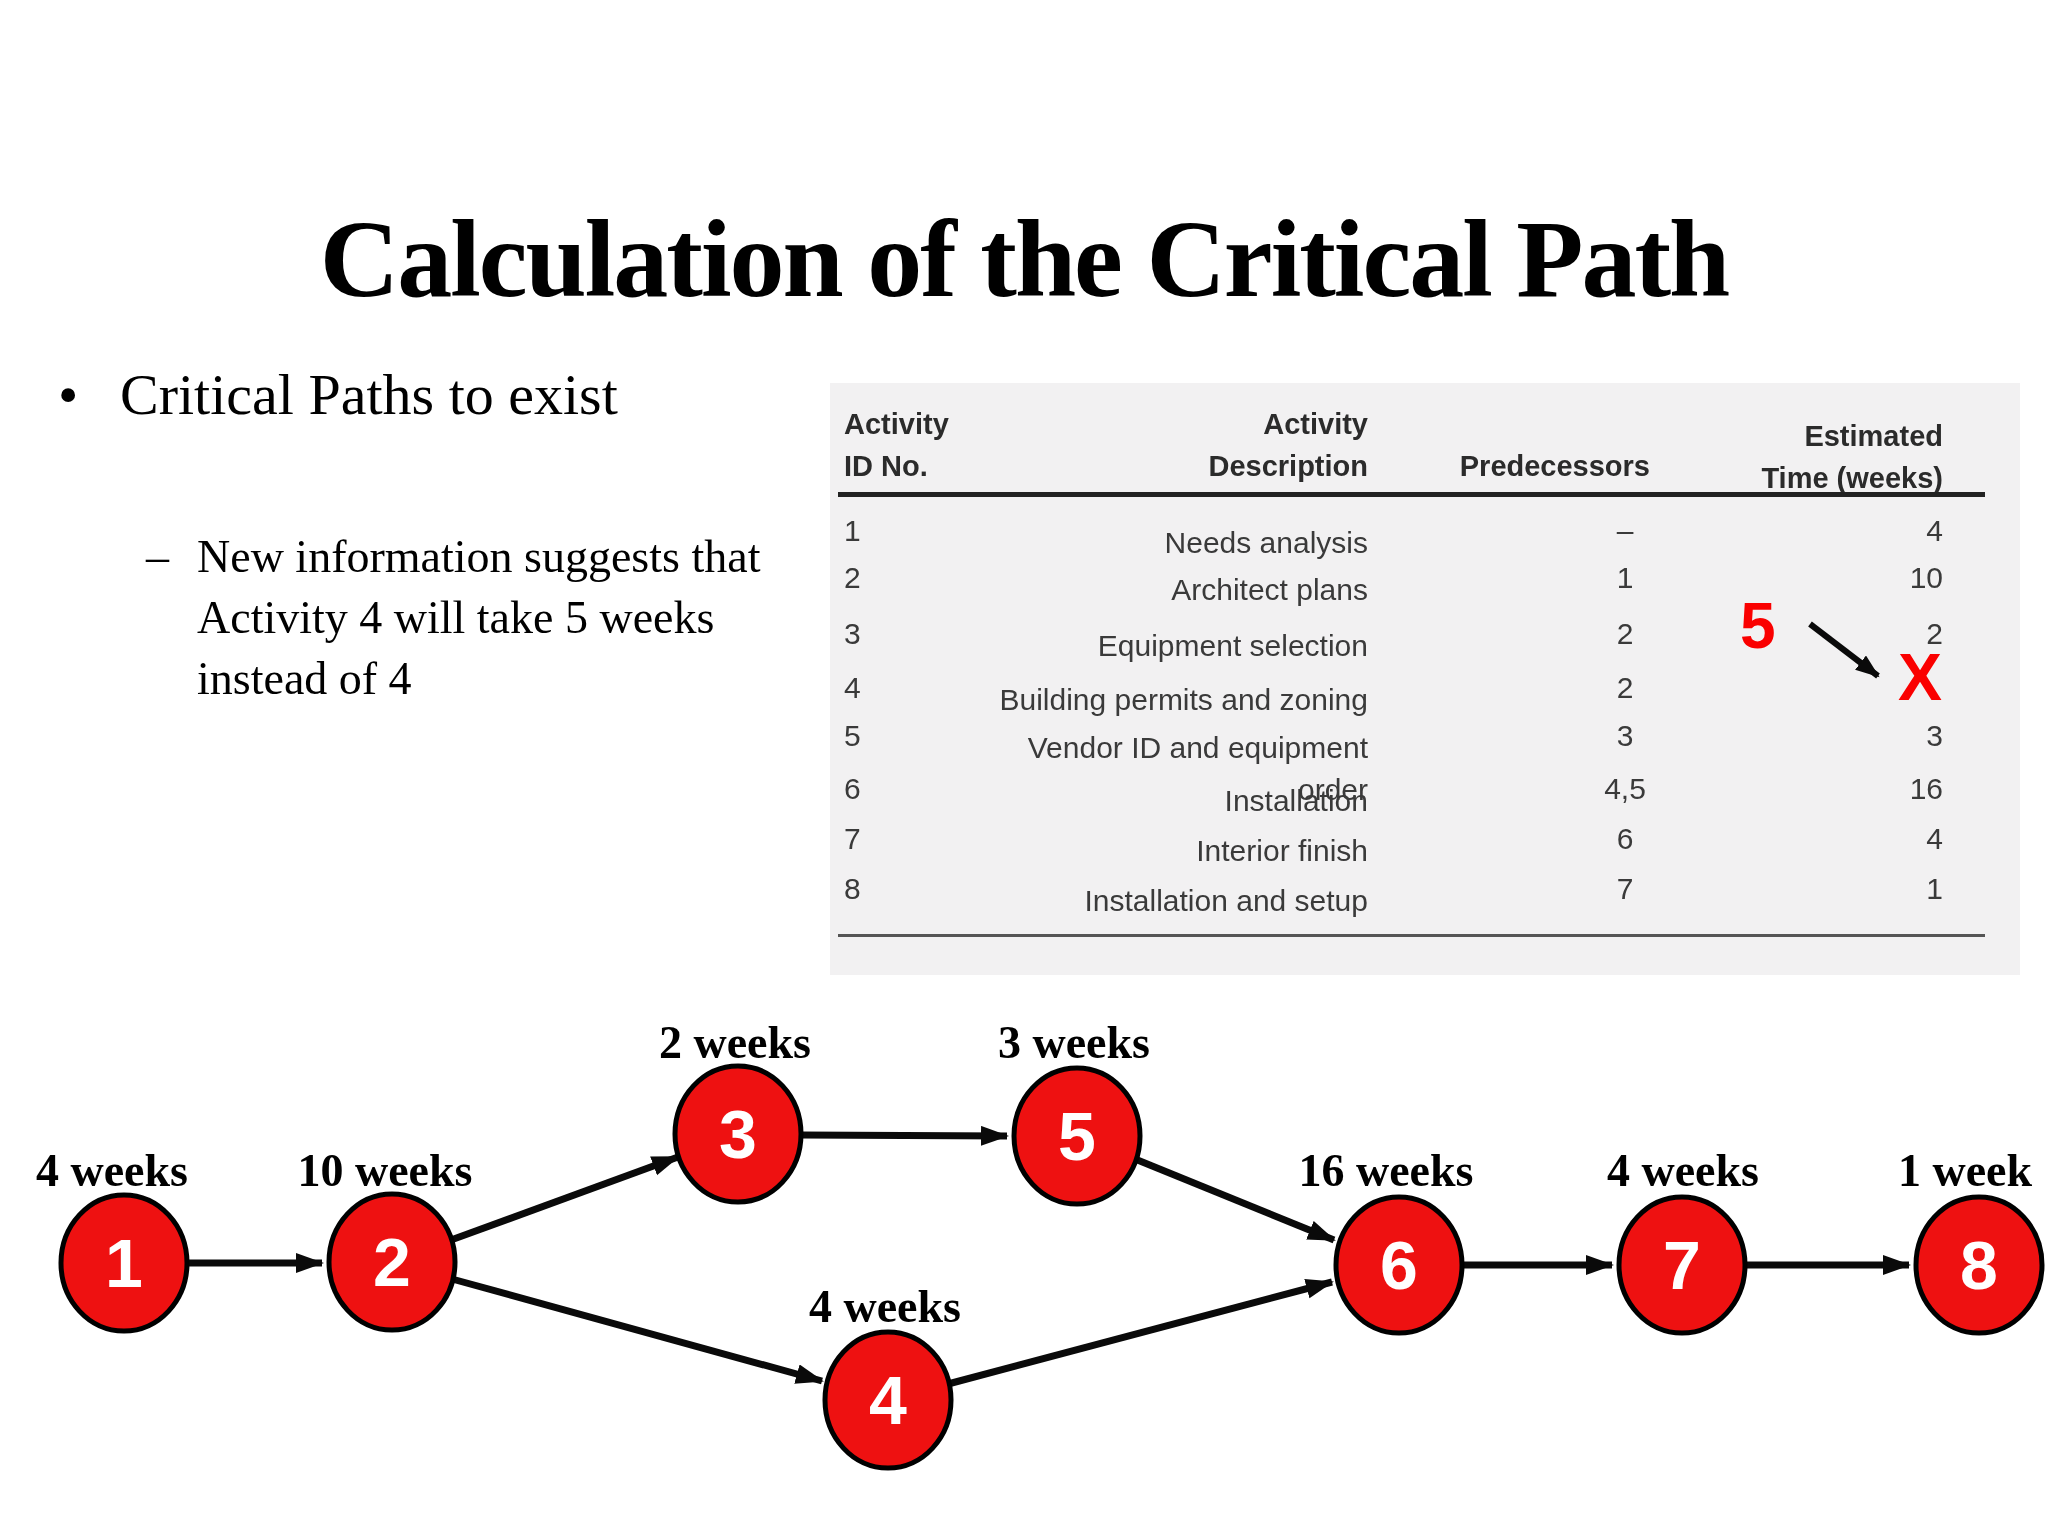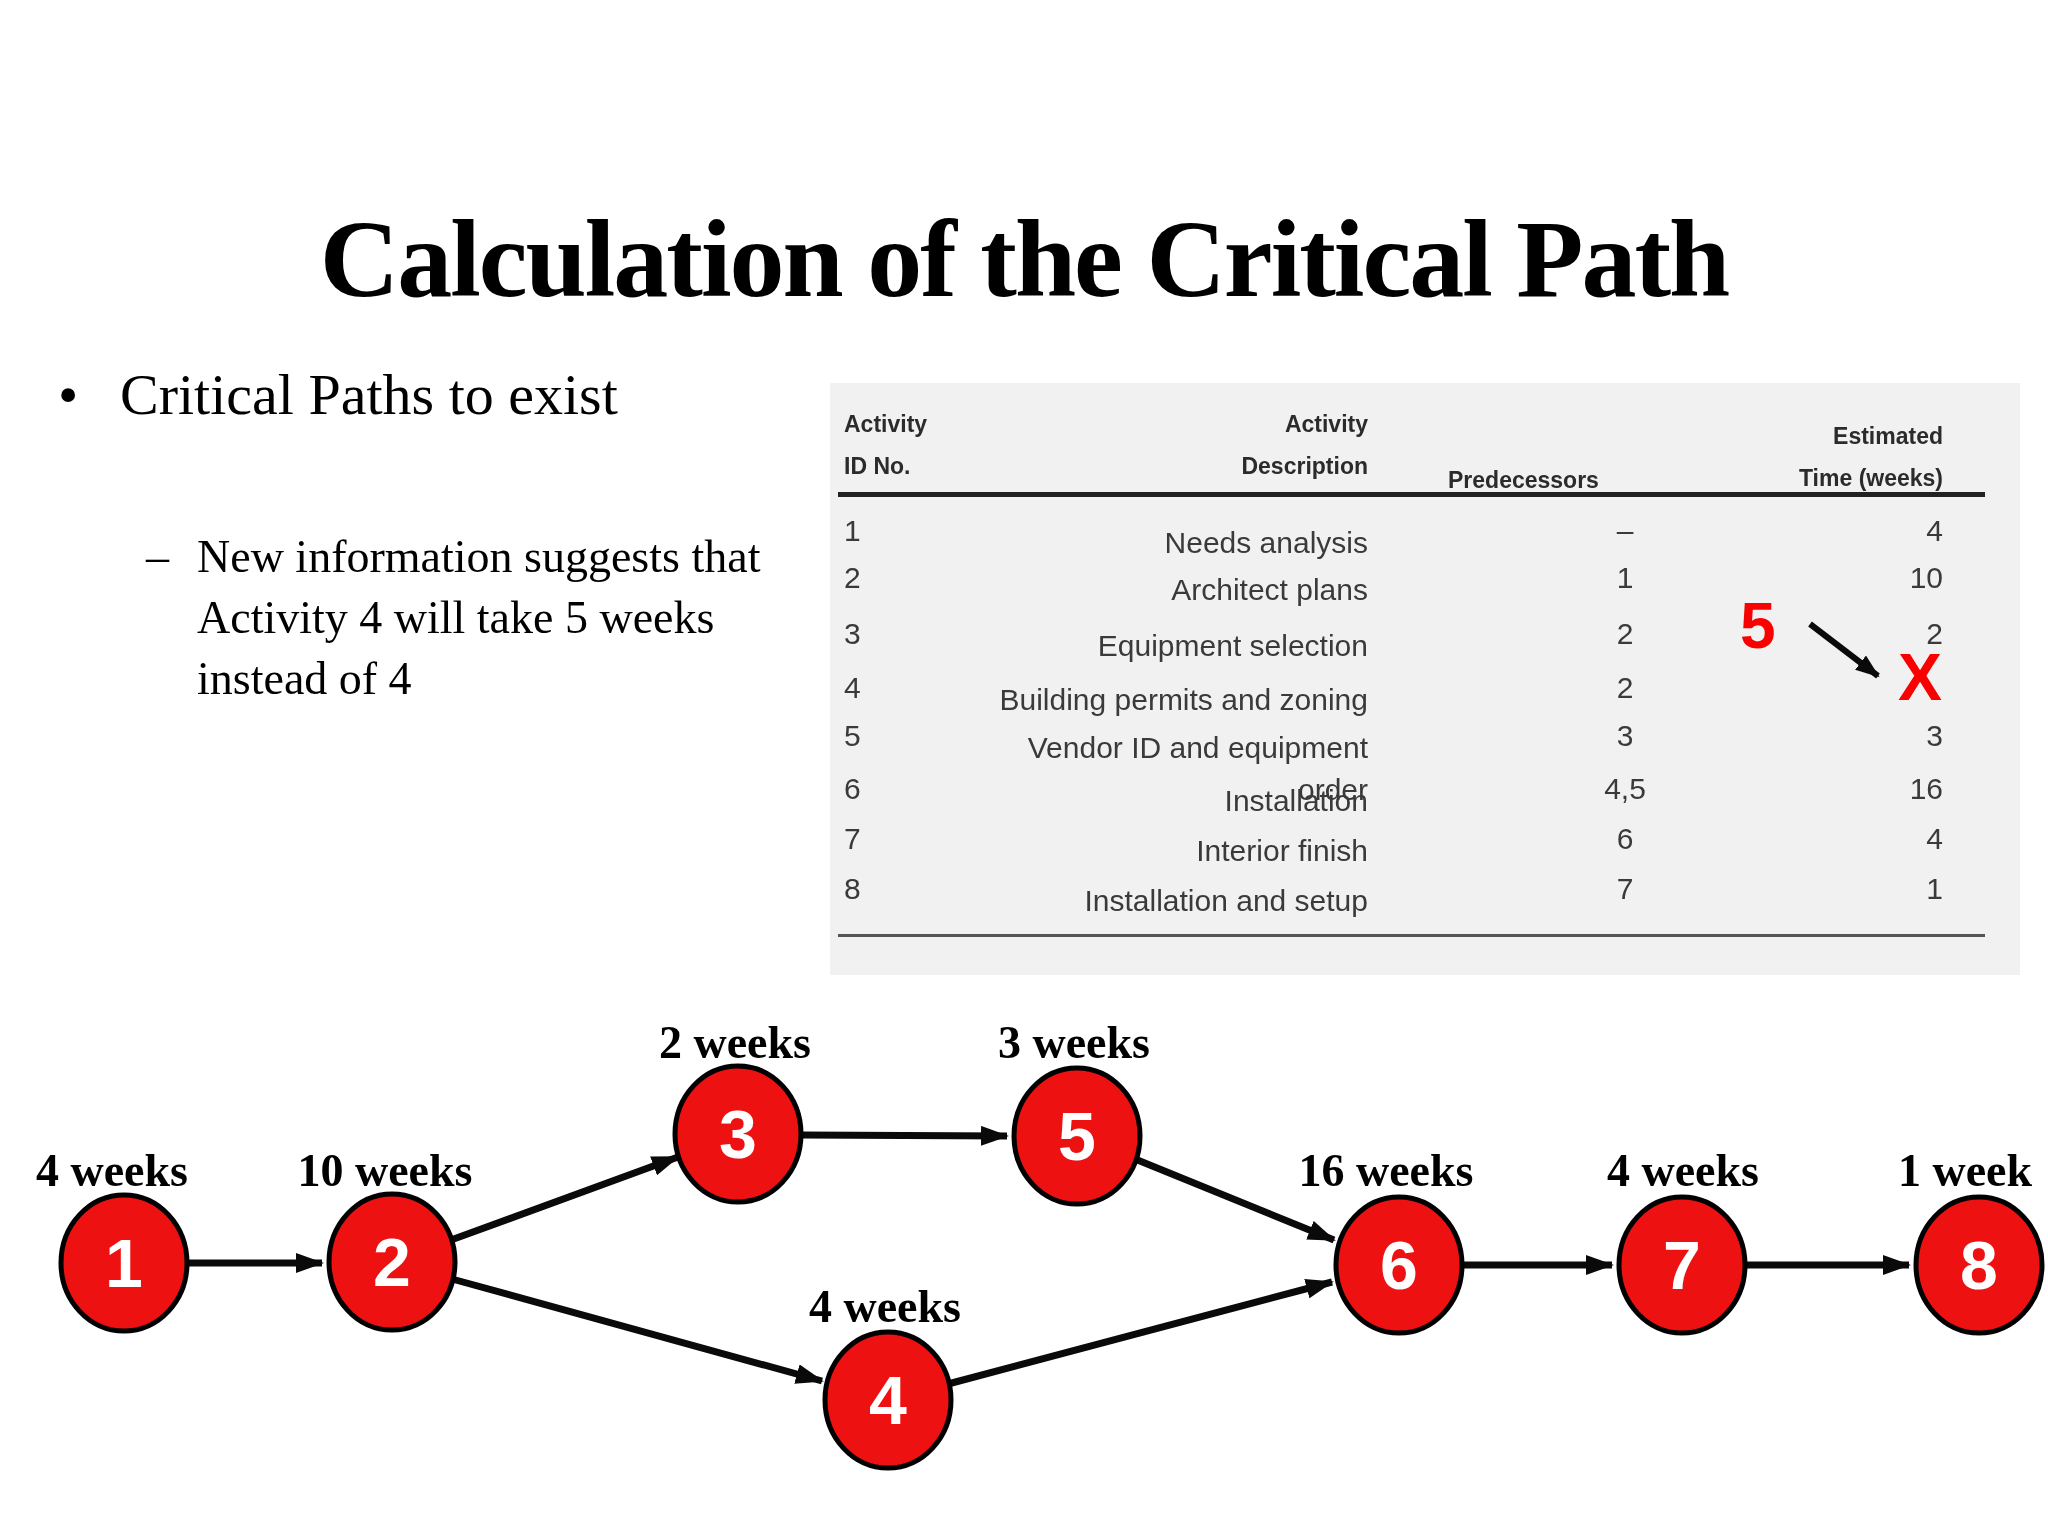--- a/index.html
+++ b/index.html
@@ -32,24 +32,24 @@
     position:absolute; left:197px; top:526px; width:680px;
     font-size:46px; line-height:61px;
   }
 
   
   .table-panel {
     position:absolute; left:830px; top:383px; width:1190px; height:592px;
     background:#f2f1f2;
     font-family:"Liberation Sans", sans-serif; color:#3a3a3a;
   }
-  .th { font-weight:bold; color:#2b2b2b; font-size:23px; line-height:42px; position:absolute; }
+  .th { font-weight:bold; color:#2b2b2b; font-size:29px; line-height:42px; position:absolute; }
   .h-id   { left:14px;  top:20px; text-align:left; }
   .h-desc { left:250px; top:20px; width:288px; text-align:right; }
-  .h-pred { left:618px; top:76px; width:202px; }
+  .h-pred { left:618px; top:62px; width:202px; text-align:right; }
   .h-time { left:880px; top:32px; width:233px; text-align:right; }
   .rule-top    { position:absolute; left:8px; top:109px; width:1147px; height:5px; background:#222; }
   .rule-bottom { position:absolute; left:8px; top:551px; width:1147px; height:3px; background:#555; }
 
   .trow { position:absolute; left:0; width:1160px; height:42px; font-size:30px; line-height:42px; }
   .c-id   { position:absolute; left:14px; }
   .c-desc { position:absolute; left:160px; width:378px; text-align:right;margin-top:12px; }
   .c-pred { position:absolute; left:745px; width:100px; text-align:center; }
   .c-time { position:absolute; left:1020px; width:93px; text-align:right; }
 

